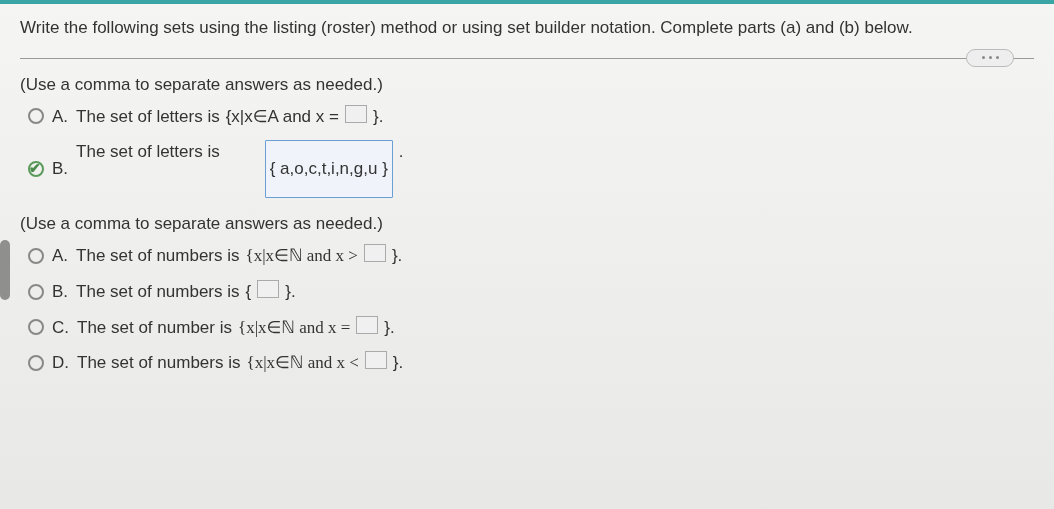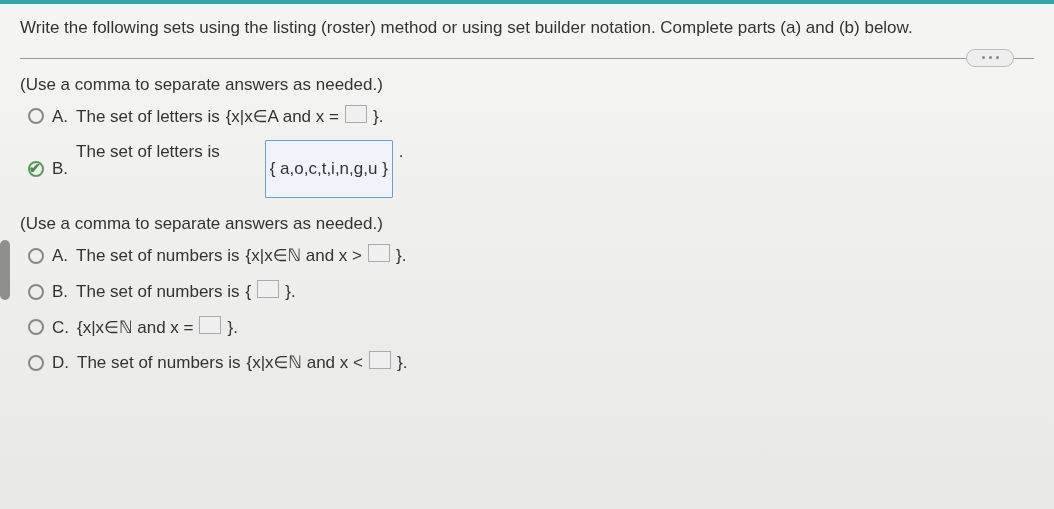--- a/index.html
+++ b/index.html
@@ -122,21 +122,21 @@
       position: absolute;
       left: 0;
       top: 240px;
       width: 10px;
       height: 60px;
       background: #666;
       border-radius: 5px;
       opacity: 0.7;
     }
     .nat {
-      font-family: Liberation Sans, sans-serif;
+      font-family: Liberation Serif, serif;
     }
   </style>
 </head>
 <body>
 
 <div class="top-bar"></div>
 <div class="left-scroll"></div>
 
 <div class="content">
   <div class="instructions">Write the following sets using the listing (roster) method or using set builder notation. Complete parts (a) and (b) below.</div>
@@ -194,20 +194,21 @@
           <span>The set of numbers is </span>
           <span>{</span>
           <span class="blank"></span>
           <span>}.</span>
         </span>
       </div>
       <div class="choice">
         <div class="radio"></div>
         <span class="label-letter">C.</span>
         <span class="choice-text">
+          <span>The set of number is </span>
           <span class="nat">{x|x∈ℕ and x =</span>
           <span class="blank"></span>
           <span>}.</span>
         </span>
       </div>
       <div class="choice">
         <div class="radio"></div>
         <span class="label-letter">D.</span>
         <span class="choice-text">
           <span>The set of numbers is </span>

